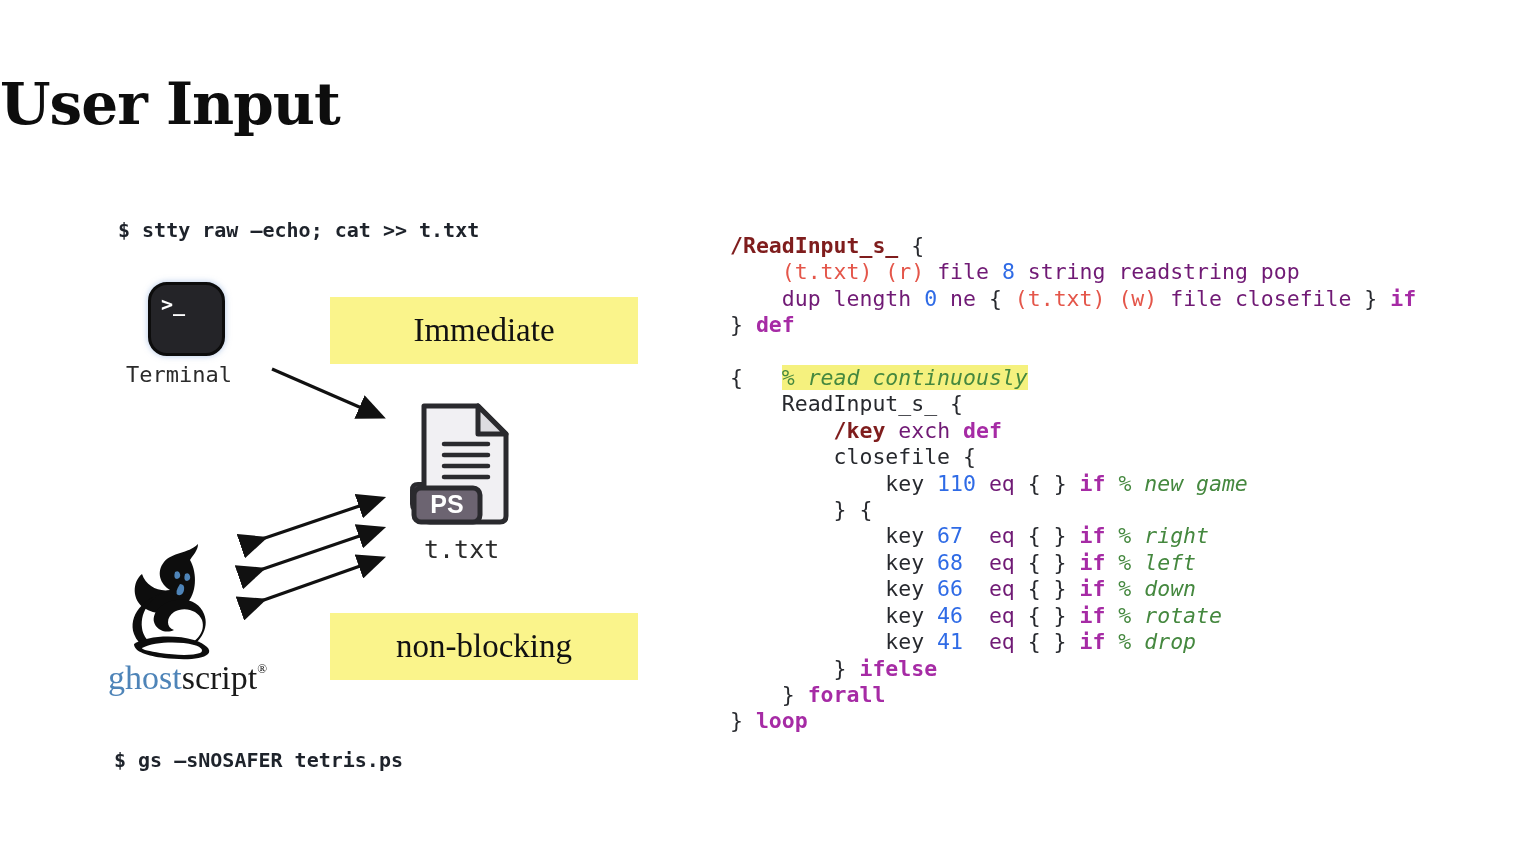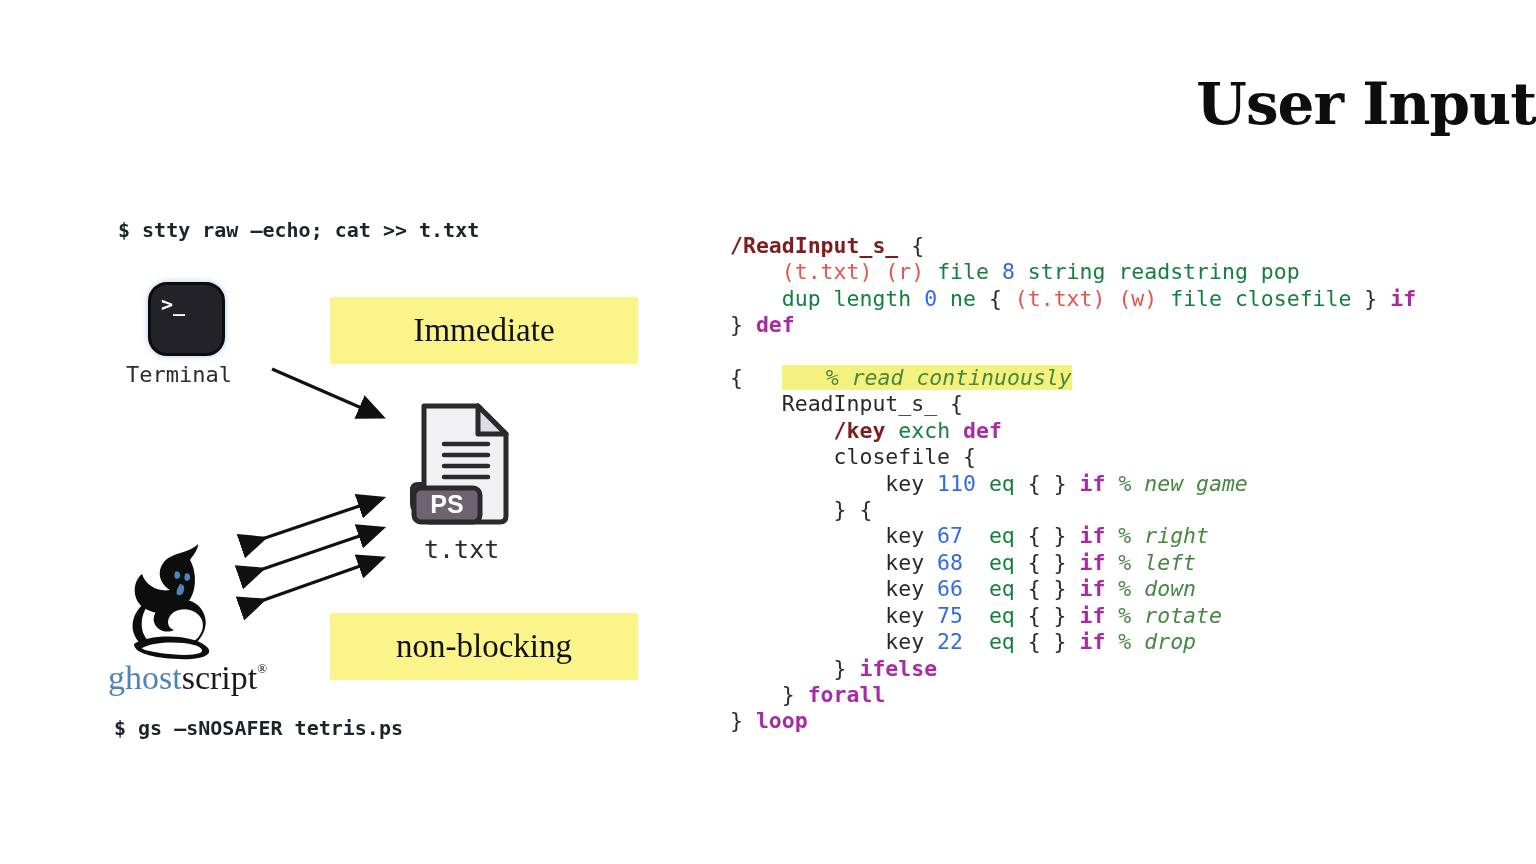--- a/index.html
+++ b/index.html
@@ -4,38 +4,38 @@
 <style>
   * { margin: 0; padding: 0; box-sizing: border-box; }
   html, body { width: 1536px; height: 864px; background: #ffffff; overflow: hidden; }
   body { font-family: "Liberation Sans", sans-serif; position: relative; }
 
   .abs { position: absolute; }
 
   
   .slide-title {
     top: 70px; left: 0; width: 100%;
-    text-align: right;
+    text-align: left;
     font-family: "DejaVu Serif", serif;
     font-weight: 700;
     font-size: 58px;
     letter-spacing: -1px;
     color: #0d0d0d;
   }
 
   
   .shell-cmd {
     font-family: "DejaVu Sans Mono", monospace;
     font-weight: 700;
     font-size: 20px;
     color: #1e232b;
     white-space: pre;
   }
   .cmd-top { left: 118px; top: 218px; }
-  .cmd-bottom { left: 114px; top: 716px; }
+  .cmd-bottom { left: 114px; top: 748px; }
 
   
   .terminal-icon {
     left: 148px; top: 282px;
     width: 77px; height: 74px;
     background: #242428;
     border: 3px solid #0c0c0c;
     border-radius: 19px;
     box-shadow: 0 0 6px rgba(110,150,210,0.55);
     color: #ffffff;
@@ -86,26 +86,26 @@
   .code-block {
     left: 730px; top: 233px;
     font-family: "DejaVu Sans Mono", monospace;
     font-size: 21.5px;
     line-height: 26.4px;
     color: #27292e;
   }
   .code-line { white-space: pre; }
   .tok-plain { color: #27292e; }
   .tok-name  { color: #7f1d1d; font-weight: 700; }
-  .tok-op    { color: #15803d; }
+  .tok-op    { color: #701a75; }
   .tok-kw    { color: #a62ba5; font-weight: 700; }
   .tok-str   { color: #e4564a; }
   .tok-num   { color: #2f6be6; }
   .tok-com   { color: #45883f; font-style: italic; }
-  .tok-comhl { color: #45883f; font-style: italic; background: #f5f17e; padding-left: 44px; }
+  .tok-comhl { color: #45883f; font-style: italic; background: #f5f17e; }
 
   svg { display: block; }
 </style>
 </head>
 <body>
 
 <h1 class="abs slide-title">User Input</h1>
 
 <div class="abs shell-cmd cmd-top">$ stty raw —echo; cat &gt;&gt; t.txt</div>
 
@@ -174,18 +174,18 @@
     <div class="code-line">&nbsp;</div>
     <div class="code-line"><span class="tok-plain">{   </span><span class="tok-comhl">% read continuously</span></div>
     <div class="code-line"><span class="tok-plain">    ReadInput_s_ {</span></div>
     <div class="code-line"><span class="tok-plain">        </span><span class="tok-name">/key</span><span class="tok-plain"> </span><span class="tok-op">exch</span><span class="tok-plain"> </span><span class="tok-kw">def</span></div>
     <div class="code-line"><span class="tok-plain">        closefile {</span></div>
     <div class="code-line"><span class="tok-plain">            key </span><span class="tok-num">110</span><span class="tok-plain"> </span><span class="tok-op">eq</span><span class="tok-plain"> { } </span><span class="tok-kw">if</span><span class="tok-plain"> </span><span class="tok-com">% new game</span></div>
     <div class="code-line"><span class="tok-plain">        } {</span></div>
     <div class="code-line"><span class="tok-plain">            key </span><span class="tok-num">67</span><span class="tok-plain">  </span><span class="tok-op">eq</span><span class="tok-plain"> { } </span><span class="tok-kw">if</span><span class="tok-plain"> </span><span class="tok-com">% right</span></div>
     <div class="code-line"><span class="tok-plain">            key </span><span class="tok-num">68</span><span class="tok-plain">  </span><span class="tok-op">eq</span><span class="tok-plain"> { } </span><span class="tok-kw">if</span><span class="tok-plain"> </span><span class="tok-com">% left</span></div>
     <div class="code-line"><span class="tok-plain">            key </span><span class="tok-num">66</span><span class="tok-plain">  </span><span class="tok-op">eq</span><span class="tok-plain"> { } </span><span class="tok-kw">if</span><span class="tok-plain"> </span><span class="tok-com">% down</span></div>
-    <div class="code-line"><span class="tok-plain">            key </span><span class="tok-num">75</span><span class="tok-plain">  </span><span class="tok-op">eq</span><span class="tok-plain"> { } </span><span class="tok-kw">if</span><span class="tok-plain"> </span><span class="tok-com">% rotate</span></div>
-    <div class="code-line"><span class="tok-plain">            key </span><span class="tok-num">22</span><span class="tok-plain">  </span><span class="tok-op">eq</span><span class="tok-plain"> { } </span><span class="tok-kw">if</span><span class="tok-plain"> </span><span class="tok-com">% drop</span></div>
+    <div class="code-line"><span class="tok-plain">            key </span><span class="tok-num">46</span><span class="tok-plain">  </span><span class="tok-op">eq</span><span class="tok-plain"> { } </span><span class="tok-kw">if</span><span class="tok-plain"> </span><span class="tok-com">% rotate</span></div>
+    <div class="code-line"><span class="tok-plain">            key </span><span class="tok-num">41</span><span class="tok-plain">  </span><span class="tok-op">eq</span><span class="tok-plain"> { } </span><span class="tok-kw">if</span><span class="tok-plain"> </span><span class="tok-com">% drop</span></div>
     <div class="code-line"><span class="tok-plain">        } </span><span class="tok-kw">ifelse</span></div>
     <div class="code-line"><span class="tok-plain">    } </span><span class="tok-kw">forall</span></div>
     <div class="code-line"><span class="tok-plain">} </span><span class="tok-kw">loop</span></div>
   </div>
 
 </body></html>

